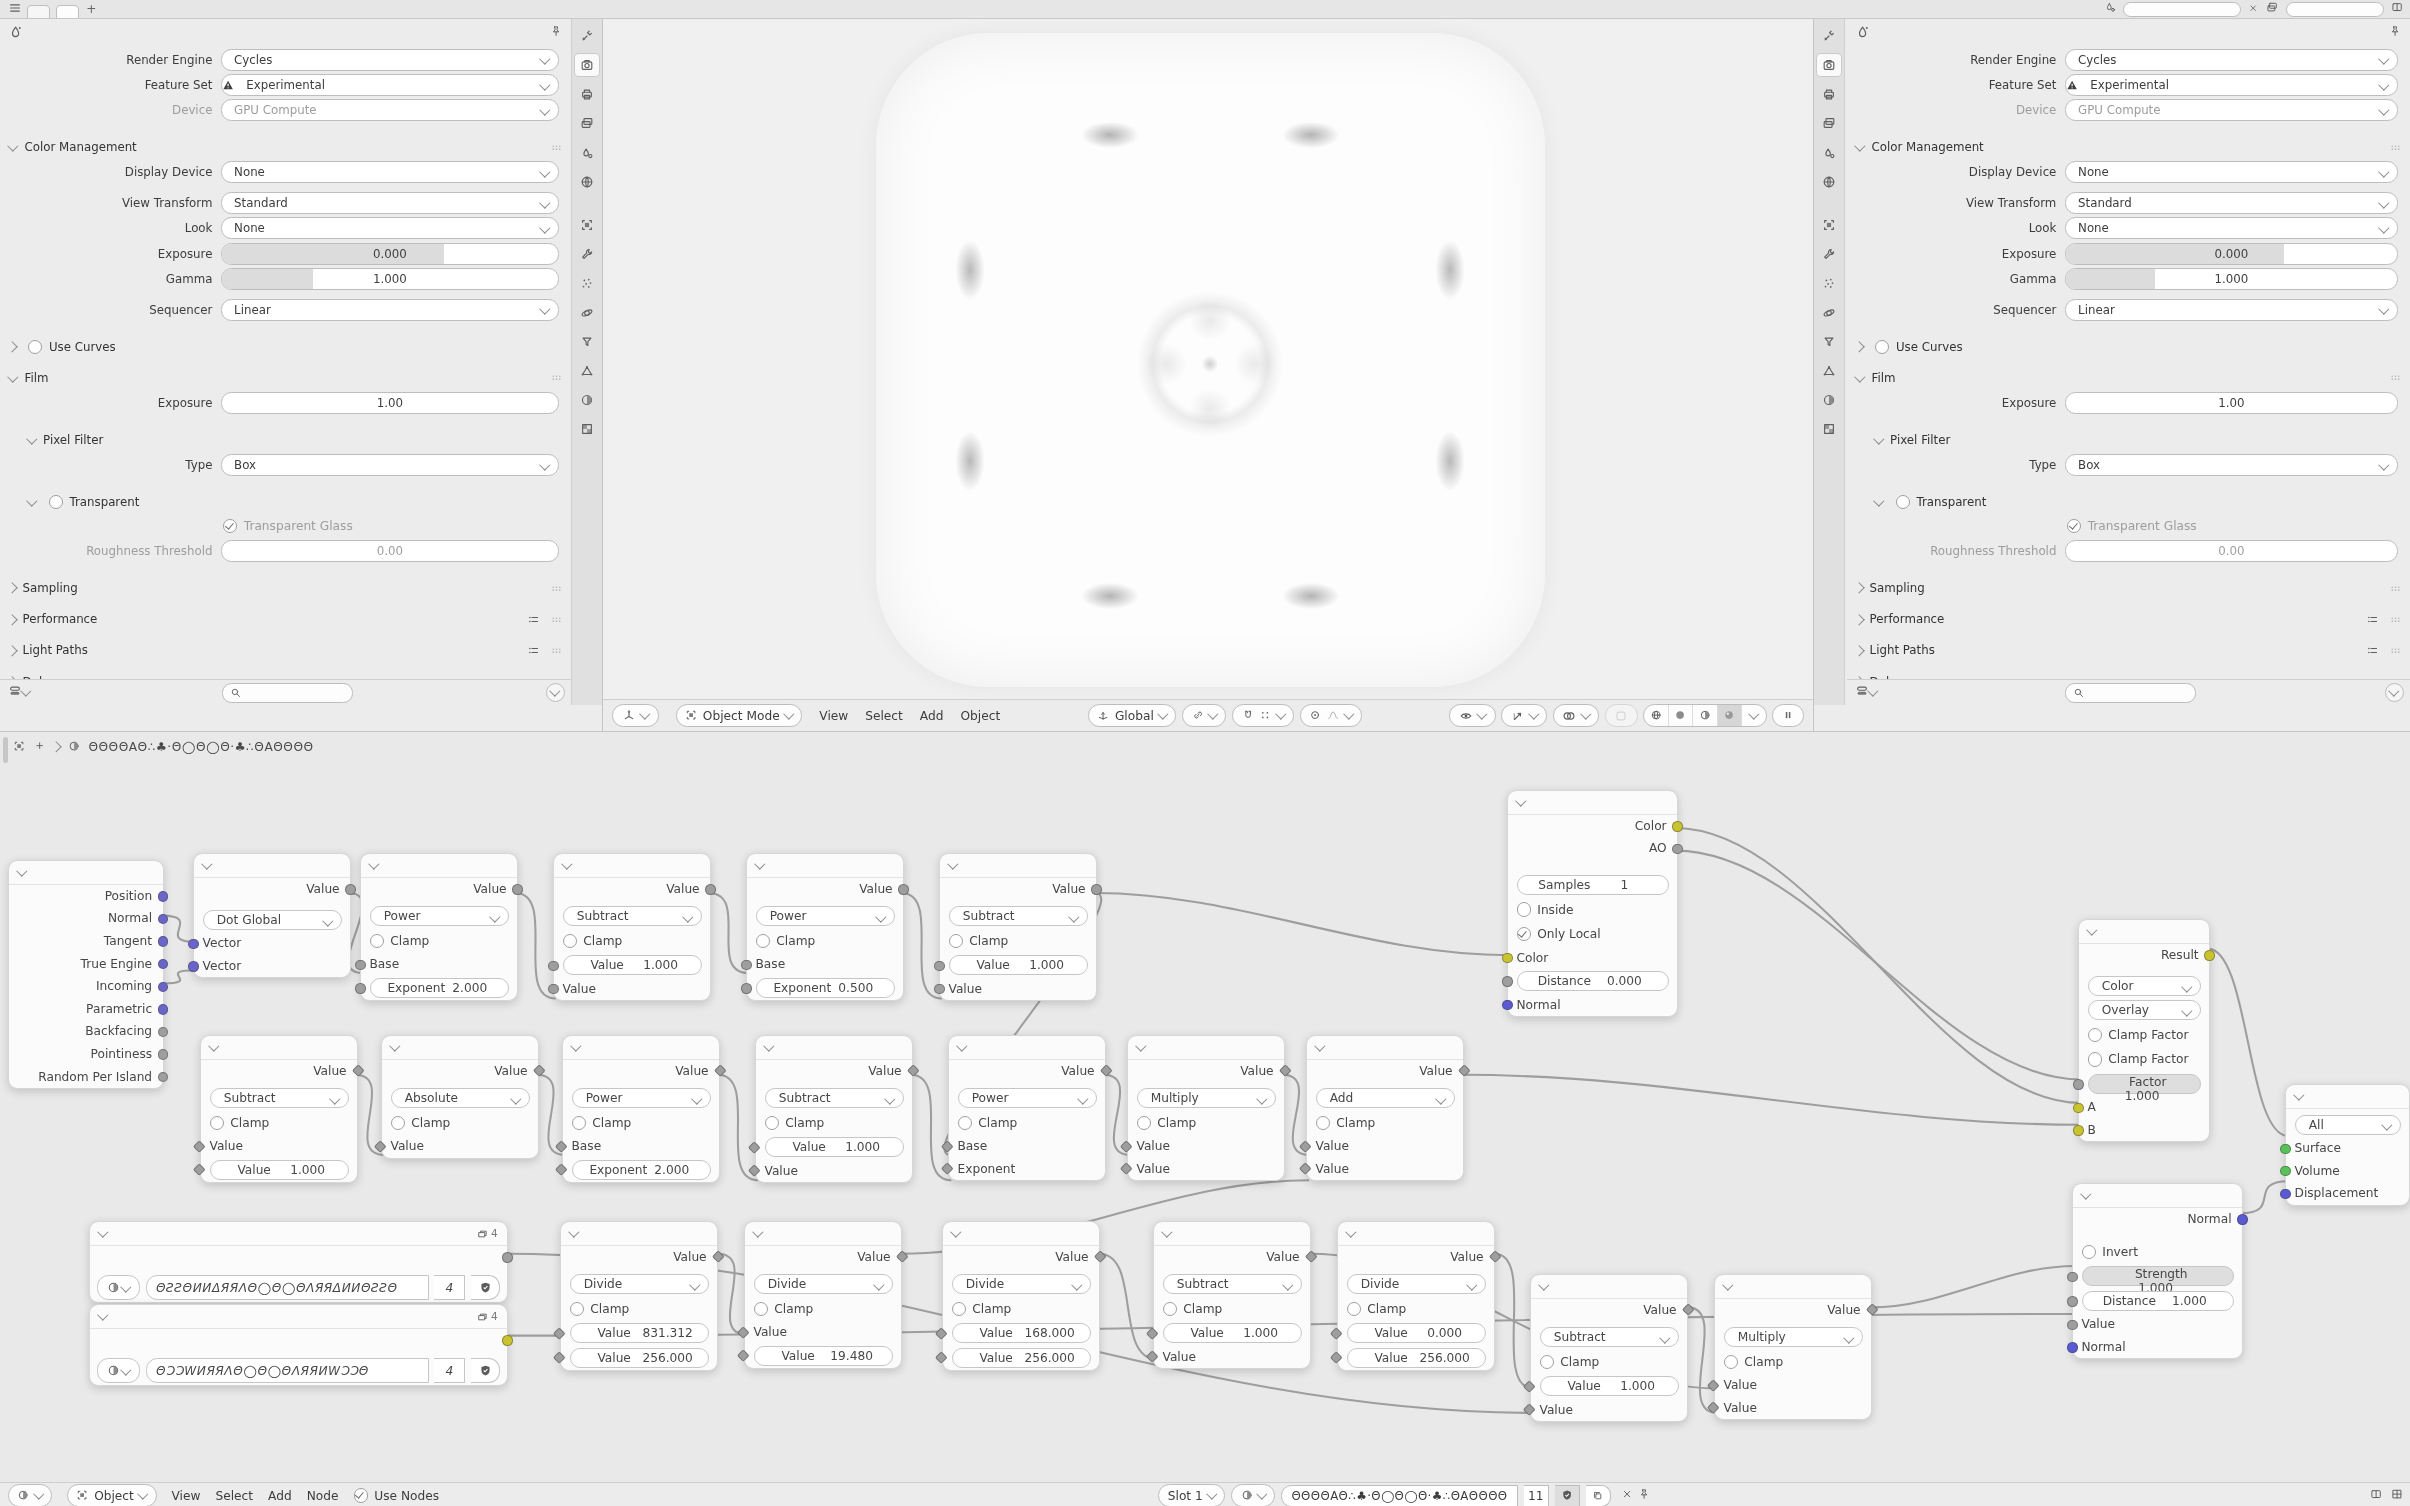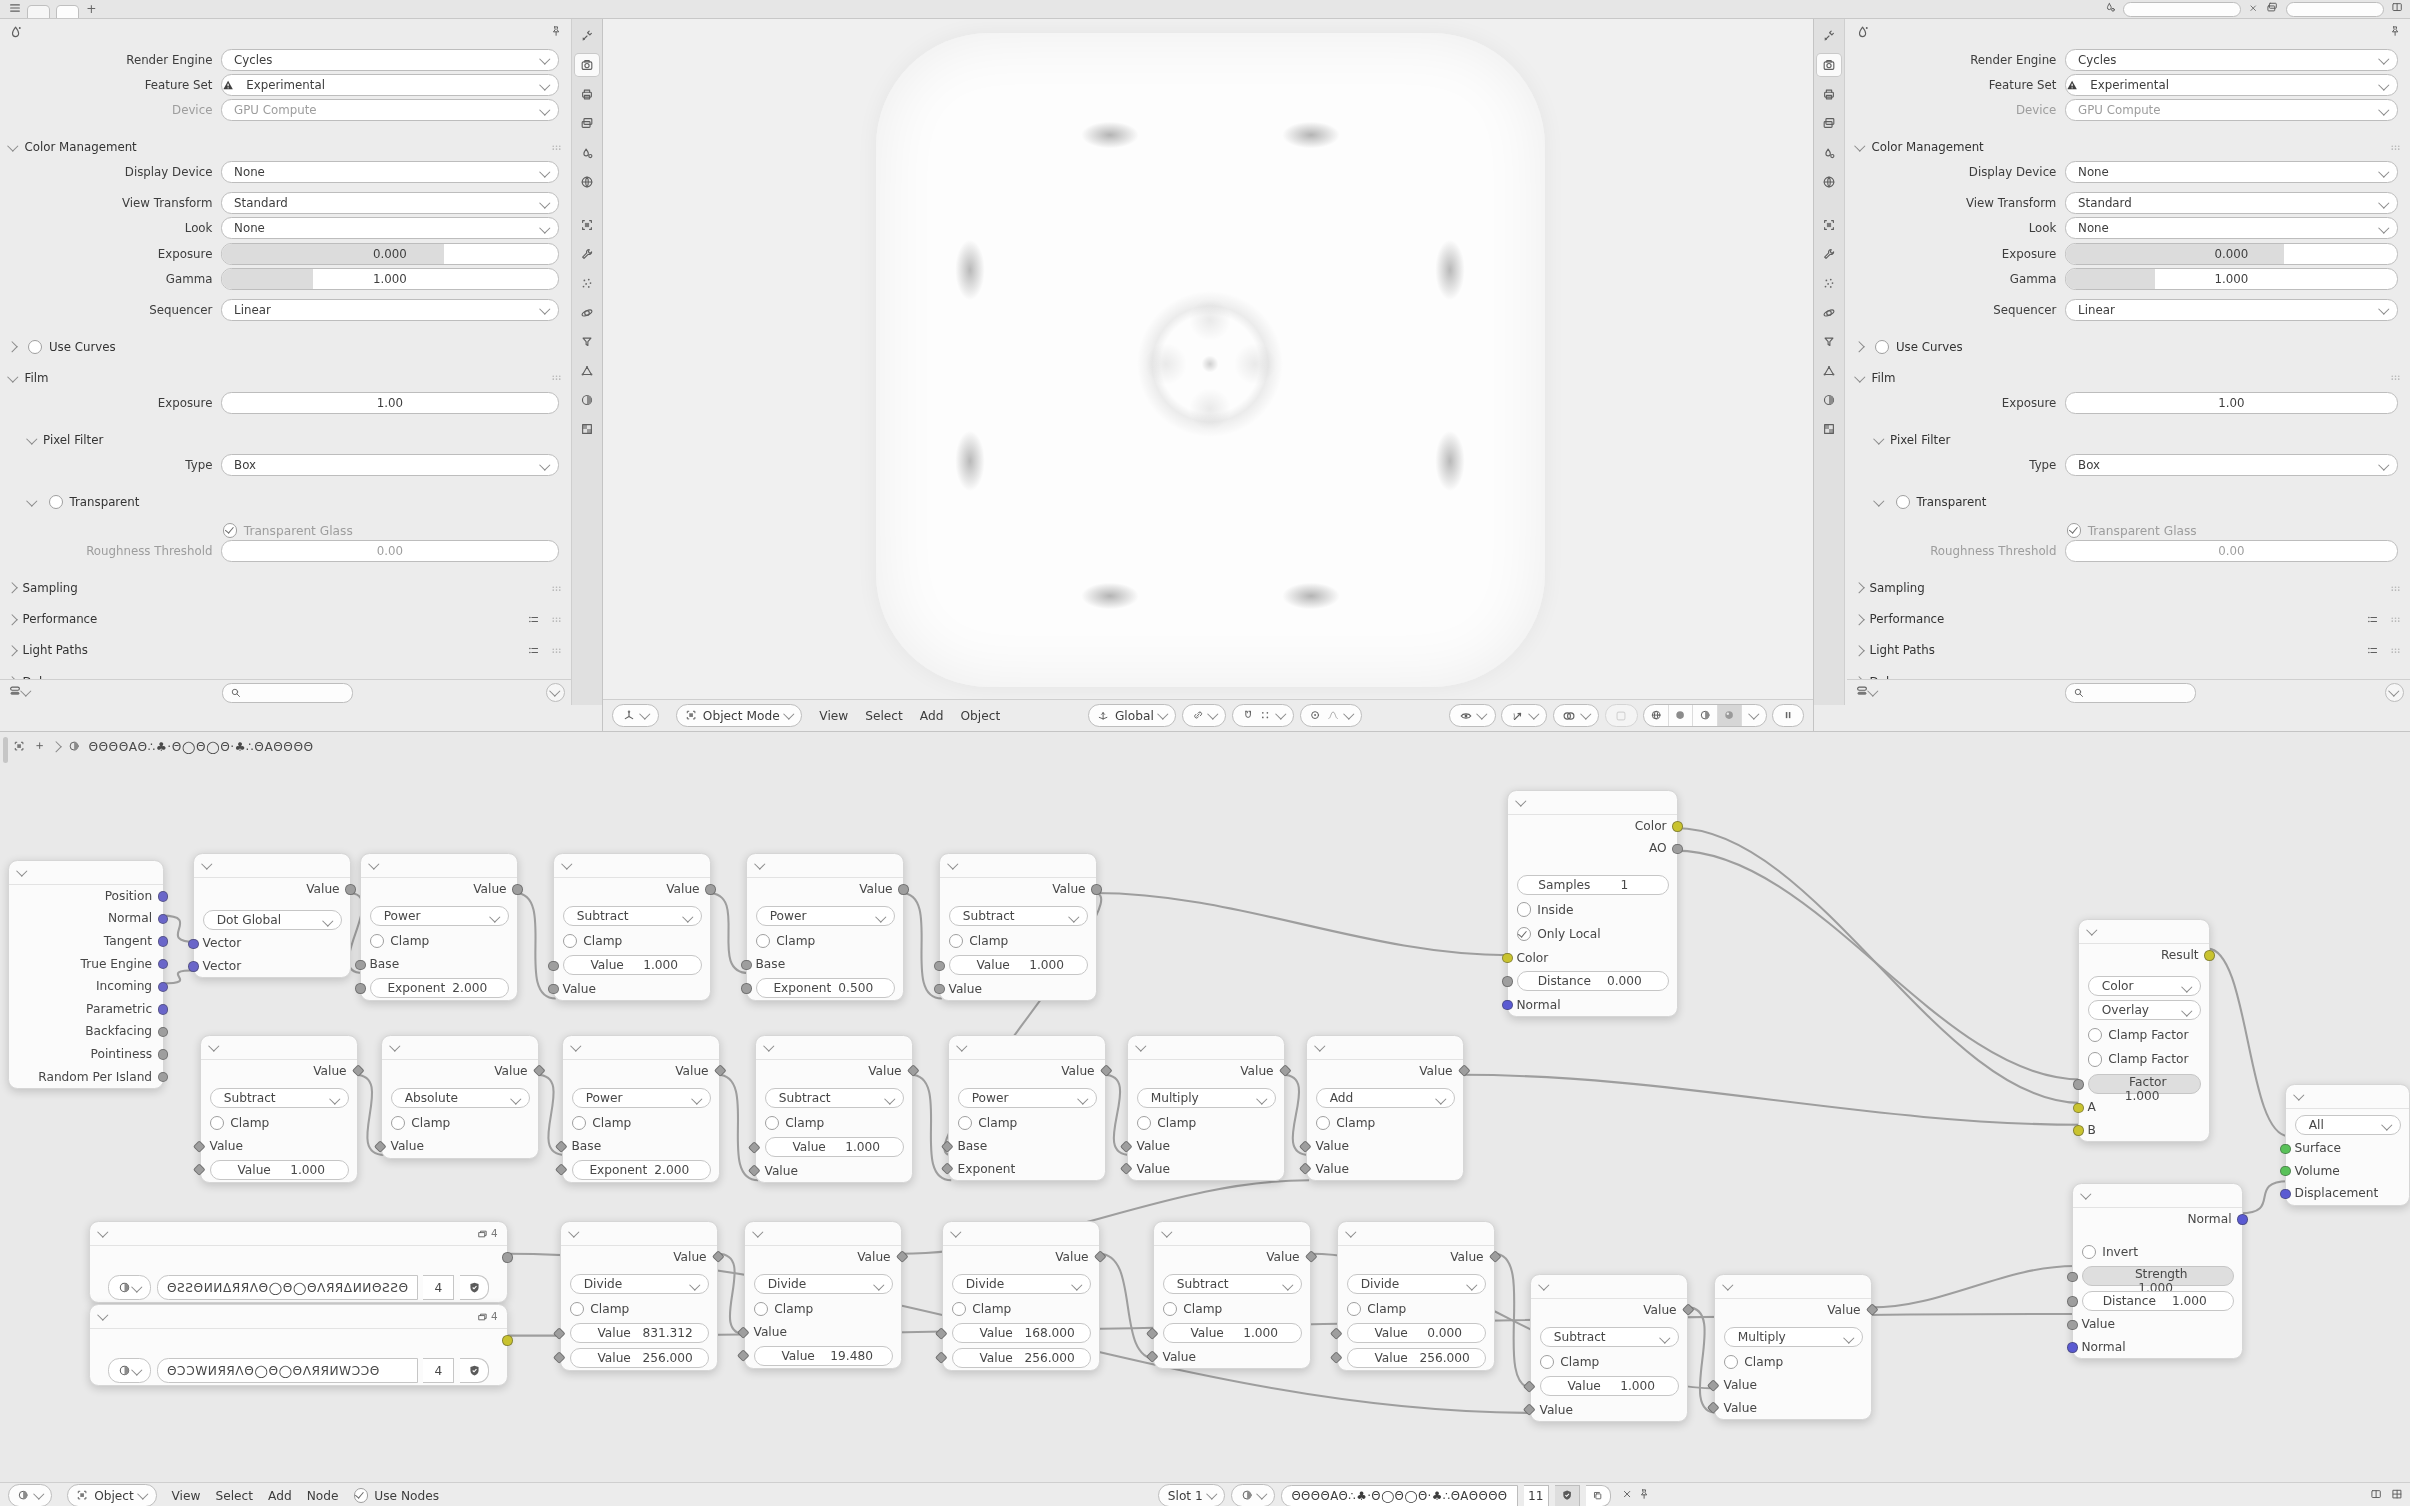--- a/index.html
+++ b/index.html
@@ -34,21 +34,21 @@
   .pfield .fval{margin-left:12.2px;font-size:11.8px;z-index:1;}
   .pfield .fcenter{width:100%;text-align:center;font-size:11.8px;z-index:1;}
   .pfield .cv{position:absolute;right:9.4px;top:8.5px;z-index:1;}
   .pfield .fill{position:absolute;left:0;top:0;bottom:0;background:#dcdcdc;}
   .prow.disabled .plabel,.prow.disabled .fval,.prow.disabled .fcenter{color:#9d9d9d;}
   .secrow{display:flex;align-items:center;height:24.5px;margin-top:6.6px;padding:0 9.4px;font-size:11.8px;color:#333;}
   .secrow.sub{padding-left:28px;}
   .secrow .right-deco{margin-left:auto;display:flex;gap:9.4px;align-items:center;}
   .ckc{width:12.2px;height:12.2px;border:0.9px solid #9f9f9f;border-radius:50%;background:#fff;margin:0 6.6px 0 5.6px;position:relative;flex:none;}
   .ckc.on::after{content:"";position:absolute;left:2.8px;top:0.9px;width:3.8px;height:6.6px;border-right:1.5px solid #6b6b6b;border-bottom:1.5px solid #6b6b6b;transform:rotate(40deg);}
-  .checkrow{display:flex;align-items:flex-end;height:22.6px;margin:0.9px 0;}
+  .checkrow{display:flex;align-items:center;height:22.6px;margin:0.9px 0;}
   .checkrow .sp38{flex:0 0 38%;}
   .checkrow.disabled{color:#9d9d9d;}
   .props-foot{position:absolute;left:0;right:0;bottom:0;height:26px;background:#ececec;border-top:0.9px solid #cfcfcf;display:flex;align-items:center;padding:0 7.5px;box-sizing:border-box;}
   .searchpill{width:122px;height:18px;background:#fdfdfd;border:0.9px solid #bdbdbd;border-radius:9.4px;display:flex;align-items:center;padding-left:7.5px;margin:0 auto;gap:4.7px;font-size:10.4px;color:#888;}
   .circbtn{width:17px;height:17px;border:0.9px solid #bdbdbd;border-radius:50%;display:flex;align-items:center;justify-content:center;background:#f6f6f6;}
   
   #viewport{position:absolute;left:603px;top:19px;width:1210px;height:712px;background:#efefef;}
   #vp-canvas{position:absolute;left:0;top:0;right:0;bottom:32px;background:#f0f0f0;overflow:hidden;}
   #vp-object{position:absolute;left:273px;top:14px;width:669px;height:654px;border-radius:113px;background:
     radial-gradient(41px 19px at 234px 102px, rgba(90,90,90,.45), rgba(0,0,0,0) 70%),
@@ -91,21 +91,21 @@
   .sock.d{width:8.5px;height:8.5px;border-radius:1.9px;transform:rotate(45deg);}
   .sock.L{left:-5.6px;top:50%;margin-top:-4.7px;}
   .sock.R{right:-5.6px;top:50%;margin-top:-4.7px;}
   .npill{flex:1;height:20px;background:#fff;border:0.9px solid #c6c6c6;border-radius:10.4px;display:flex;align-items:center;position:relative;padding:0 9.4px;box-sizing:border-box;}
   .npill .ddv{margin-left:3.8px;}
   .npill .cv{position:absolute;right:8.5px;top:8.5px;}
   .npill.gray{background:#dedede;flex-direction:column;}
   .npill .flab{flex:1;text-align:center;margin-left:7.5px;}
   .npill .fv{flex:1;text-align:center;margin-right:3.8px;}
   .nchk{display:flex;align-items:center;}
-  .matrow{display:flex;align-items:center;gap:5.6px;height:28px;padding:0 18px;}
+  .matrow{display:flex;align-items:center;gap:5.6px;height:28px;padding:0 7px;font-style:italic;}
   .matrow .mdd{width:41px;height:22.6px;border:0.9px solid #c6c6c6;border-radius:11.3px;background:#fff;display:flex;align-items:center;justify-content:center;gap:1.9px;}
   .matrow .mname{flex:1;height:22.6px;border:0.9px solid #c6c6c6;border-radius:11.3px 0 0 11.3px;background:#fff;display:flex;align-items:center;padding:0 9.4px;font-size:12.2px;letter-spacing:0.5px;overflow:hidden;white-space:nowrap;}
   .matrow .mcount{width:30px;height:22.6px;border:0.9px solid #c6c6c6;border-left:none;background:#fff;display:flex;align-items:center;justify-content:center;}
   .matrow .mshield{width:28px;height:22.6px;border:0.9px solid #c6c6c6;border-left:none;border-radius:0 11.3px 11.3px 0;background:#fff;display:flex;align-items:center;justify-content:center;}
   #ne-foot{position:absolute;left:0;right:0;bottom:0;height:26px;background:#ececec;border-top:0.9px solid #cfcfcf;display:flex;align-items:center;padding:0 7.5px;gap:15px;box-sizing:border-box;font-size:12.2px;}
   .foot-mid{margin-left:auto;display:flex;align-items:center;gap:5.6px;}
   .matfield{height:20px;background:#fff;border:0.9px solid #bdbdbd;display:flex;align-items:center;padding:0 9.4px;border-radius:10.4px 0 0 10.4px;font-size:11.8px;letter-spacing:0.4px;}
   .sqbtn{width:24.5px;height:20px;background:#fff;border:0.9px solid #bdbdbd;border-left:none;display:flex;align-items:center;justify-content:center;}
   .foot-right{margin-left:auto;display:flex;gap:9.4px;align-items:center;}
 </style>

